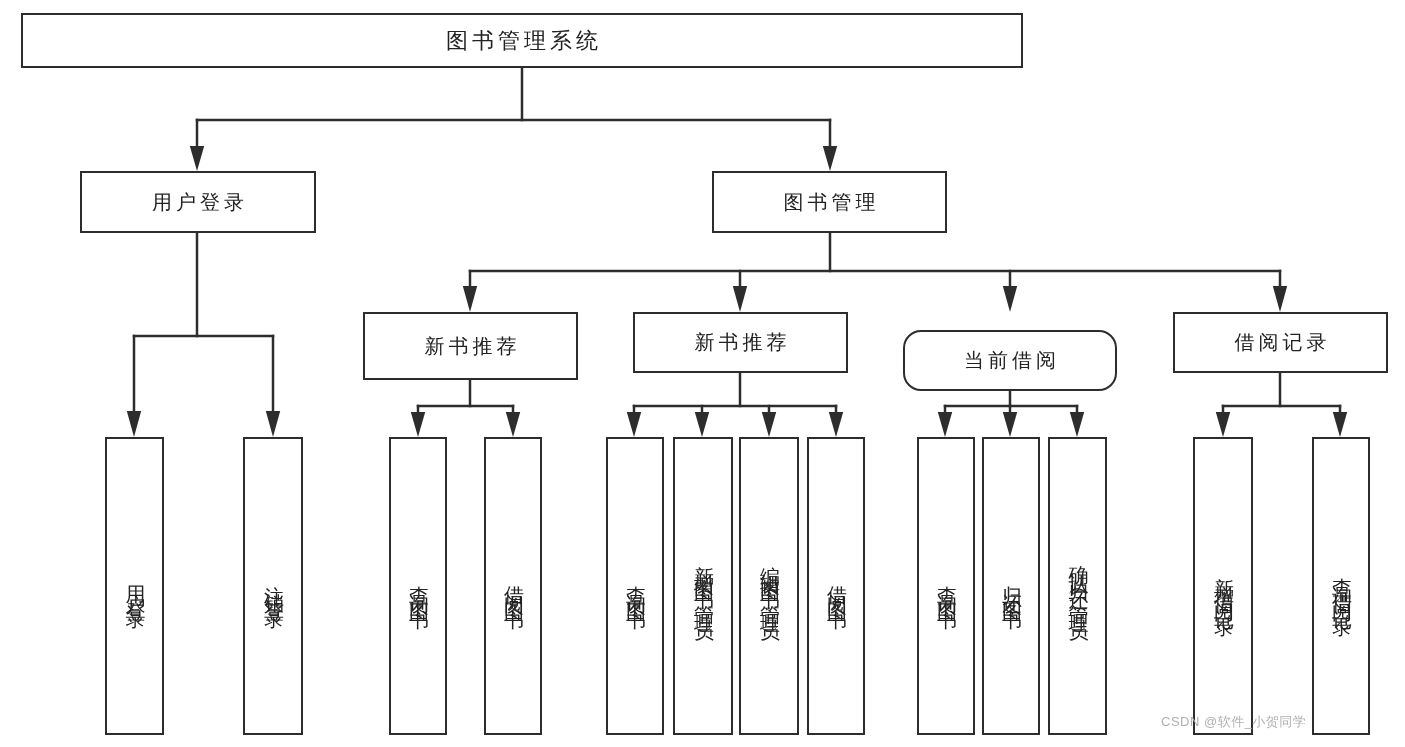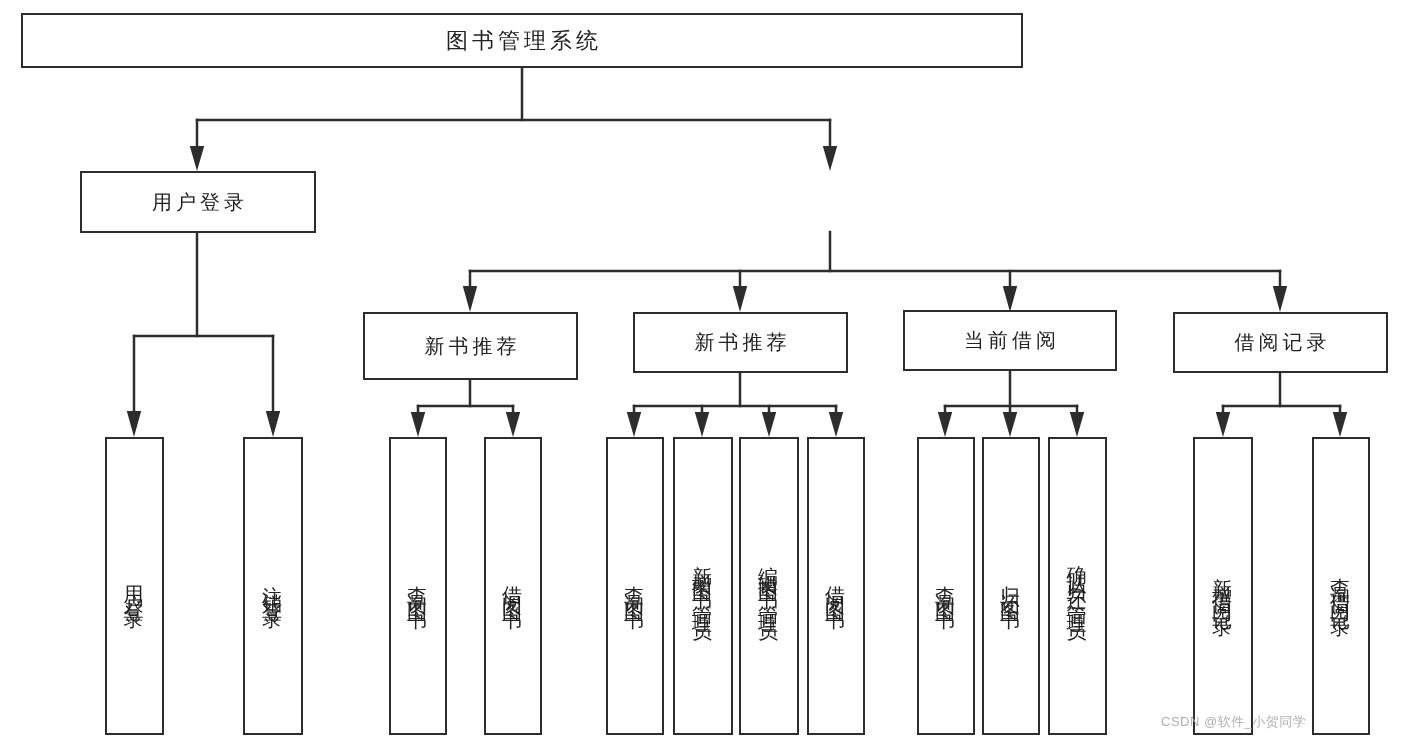--- a/index.html
+++ b/index.html
@@ -53,20 +53,21 @@
   .box.h-box{
     font-size:20px;
     letter-spacing:4px;
   }
   .box.v-box{
     font-size:20px;
   }
   .box .lbl{
     text-indent:4px; 
     white-space:nowrap;
+    font-family:Liberation Mono, monospace;
   }
   .v-box .lbl{
     writing-mode:vertical-rl;
     text-orientation:mixed;
     letter-spacing:8px;
     text-indent:0;
     white-space:nowrap;
   }
   #watermark{
     position:absolute;
@@ -153,28 +154,31 @@
     </g>
   </svg>
 
   <div class="box root-box" style="left:21px;top:13px;width:1002px;height:55px;">
     <span class="lbl">图书管理系统</span>
   </div>
 
   <div class="box h-box" style="left:80px;top:171px;width:236px;height:62px;">
     <span class="lbl">用户登录</span>
   </div>
+  <div class="box h-box" style="left:712px;top:171px;width:235px;height:62px;">
+    <span class="lbl">图书管理</span>
+  </div>
 
   <div class="box h-box" style="left:363px;top:312px;width:215px;height:68px;">
     <span class="lbl">新书推荐</span>
   </div>
   <div class="box h-box" style="left:633px;top:312px;width:215px;height:61px;">
     <span class="lbl">新书推荐</span>
   </div>
-  <div class="box h-box" style="left:903px;top:310px;width:214px;height:61px;">
+  <div class="box h-box" style="left:903px;top:330px;width:214px;height:61px;border-radius:18px;">
     <span class="lbl">当前借阅</span>
   </div>
   <div class="box h-box" style="left:1173px;top:312px;width:215px;height:61px;">
     <span class="lbl">借阅记录</span>
   </div>
 
   <div class="box v-box" style="left:105px;top:437px;width:59px;height:298px;">
     <span class="lbl">用户登录</span>
   </div>
   <div class="box v-box" style="left:243px;top:437px;width:60px;height:298px;">

